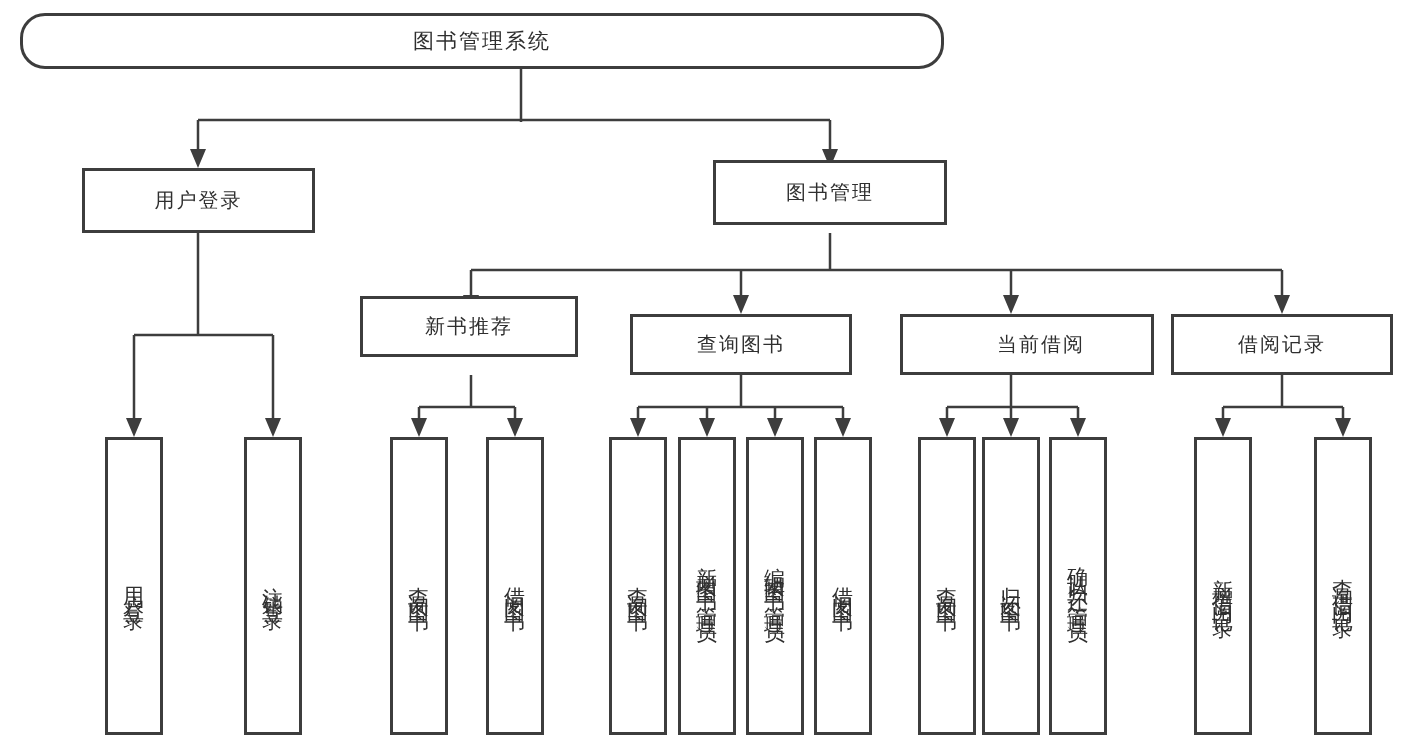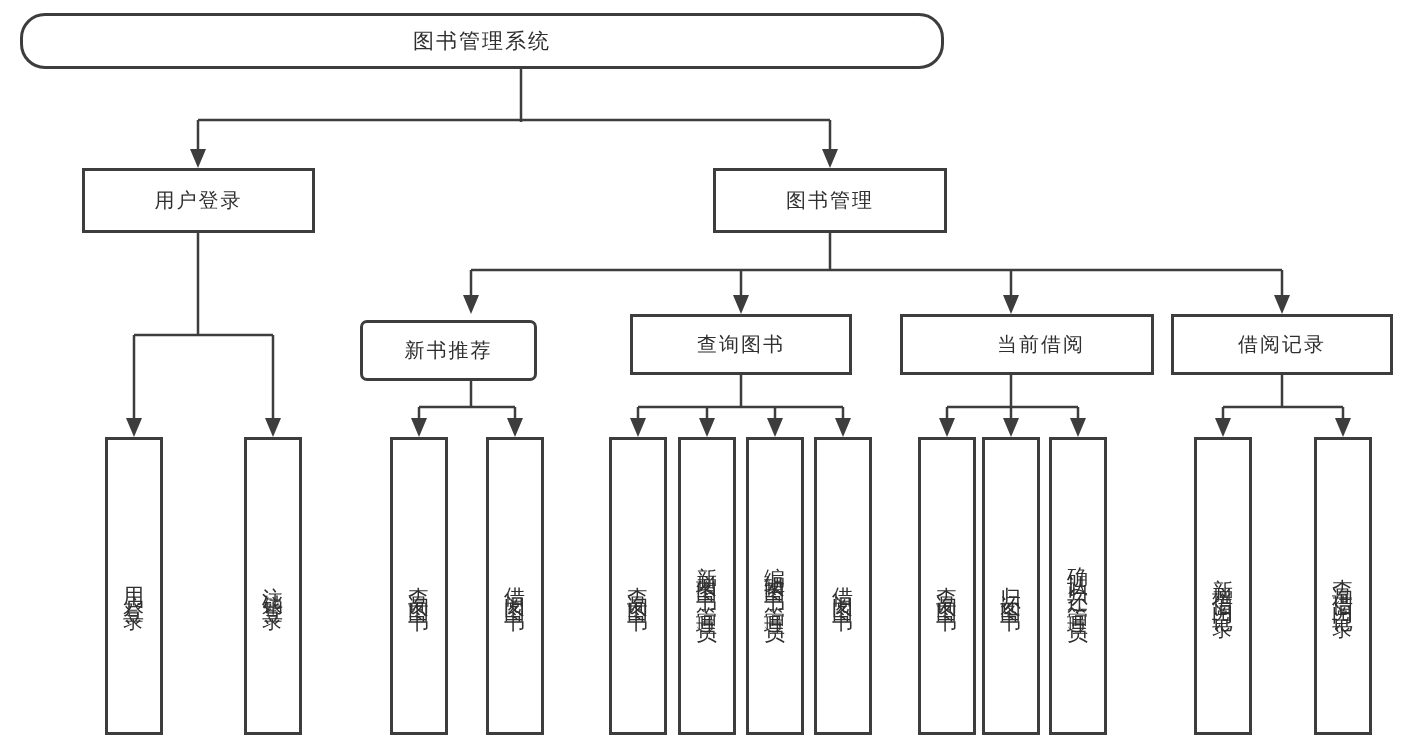--- a/index.html
+++ b/index.html
@@ -49,22 +49,22 @@
     text-orientation: mixed;
     white-space: nowrap;
     line-height: 1;
     font-size: 21px;
     letter-spacing: 8px;
     color: #2f2f2f;
     font-weight: 500;
   }
   #node-root   { left: 20px;  top: 13px;  width: 924px; height: 56px; font-size: 21px; border-radius: 25px; }
   #node-login  { left: 82px;  top: 168px; width: 233px;  height: 65px; }
-  #node-mgmt   { left: 713px; top: 168px; width: 234px;  height: 65px; }
-  #node-g0     { left: 360px;  top: 320px; width: 177px; height: 61px; border-radius: 7px; }
+  #node-mgmt   { left: 713px; top: 160px; width: 234px;  height: 65px; }
+  #node-g0     { left: 360px;  top: 296px; width: 218px; height: 61px; }
   #node-g1     { left: 630px;  top: 314px; width: 222px; height: 61px; }
   #node-g2     { left: 900px;  top: 314px; width: 254px; height: 61px; padding-left: 28px; }
   #node-g3     { left: 1171px; top: 314px; width: 222px; height: 61px; }
   #leaf-a0 { left: 105px; }
   #leaf-a1 { left: 244px; }
   #leaf-b0 { left: 390px; }
   #leaf-b1 { left: 486px; }
   #leaf-c0 { left: 609px; }
   #leaf-c1 { left: 678px; }
   #leaf-c2 { left: 746px; }

